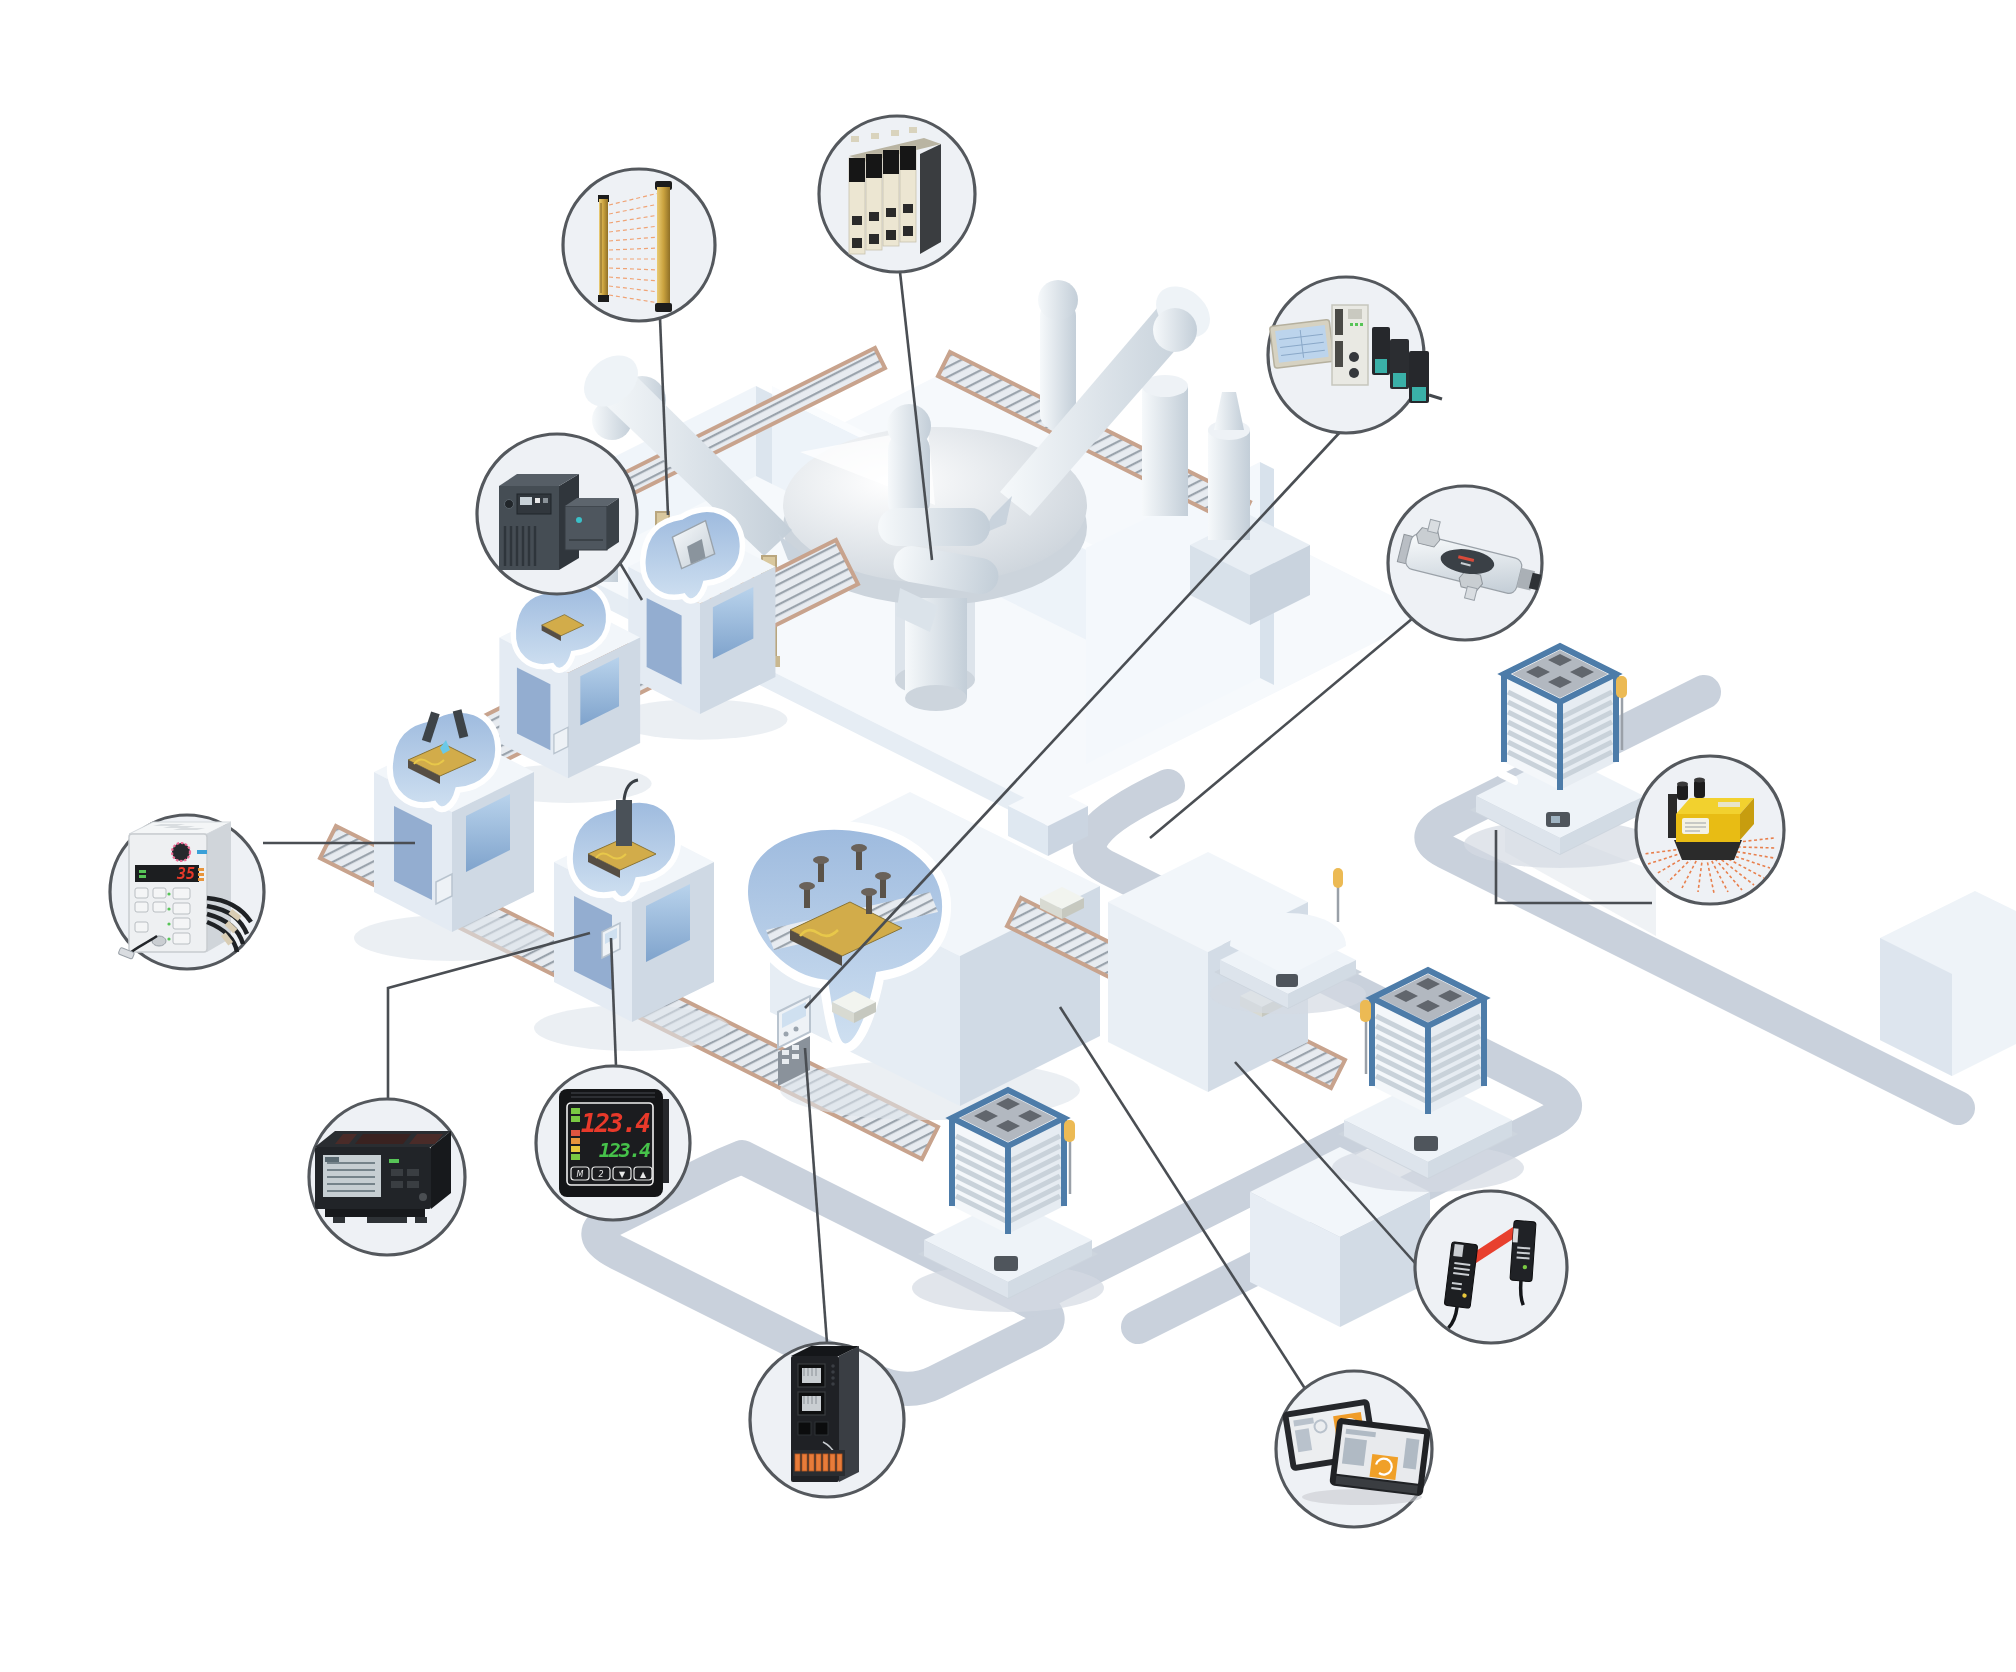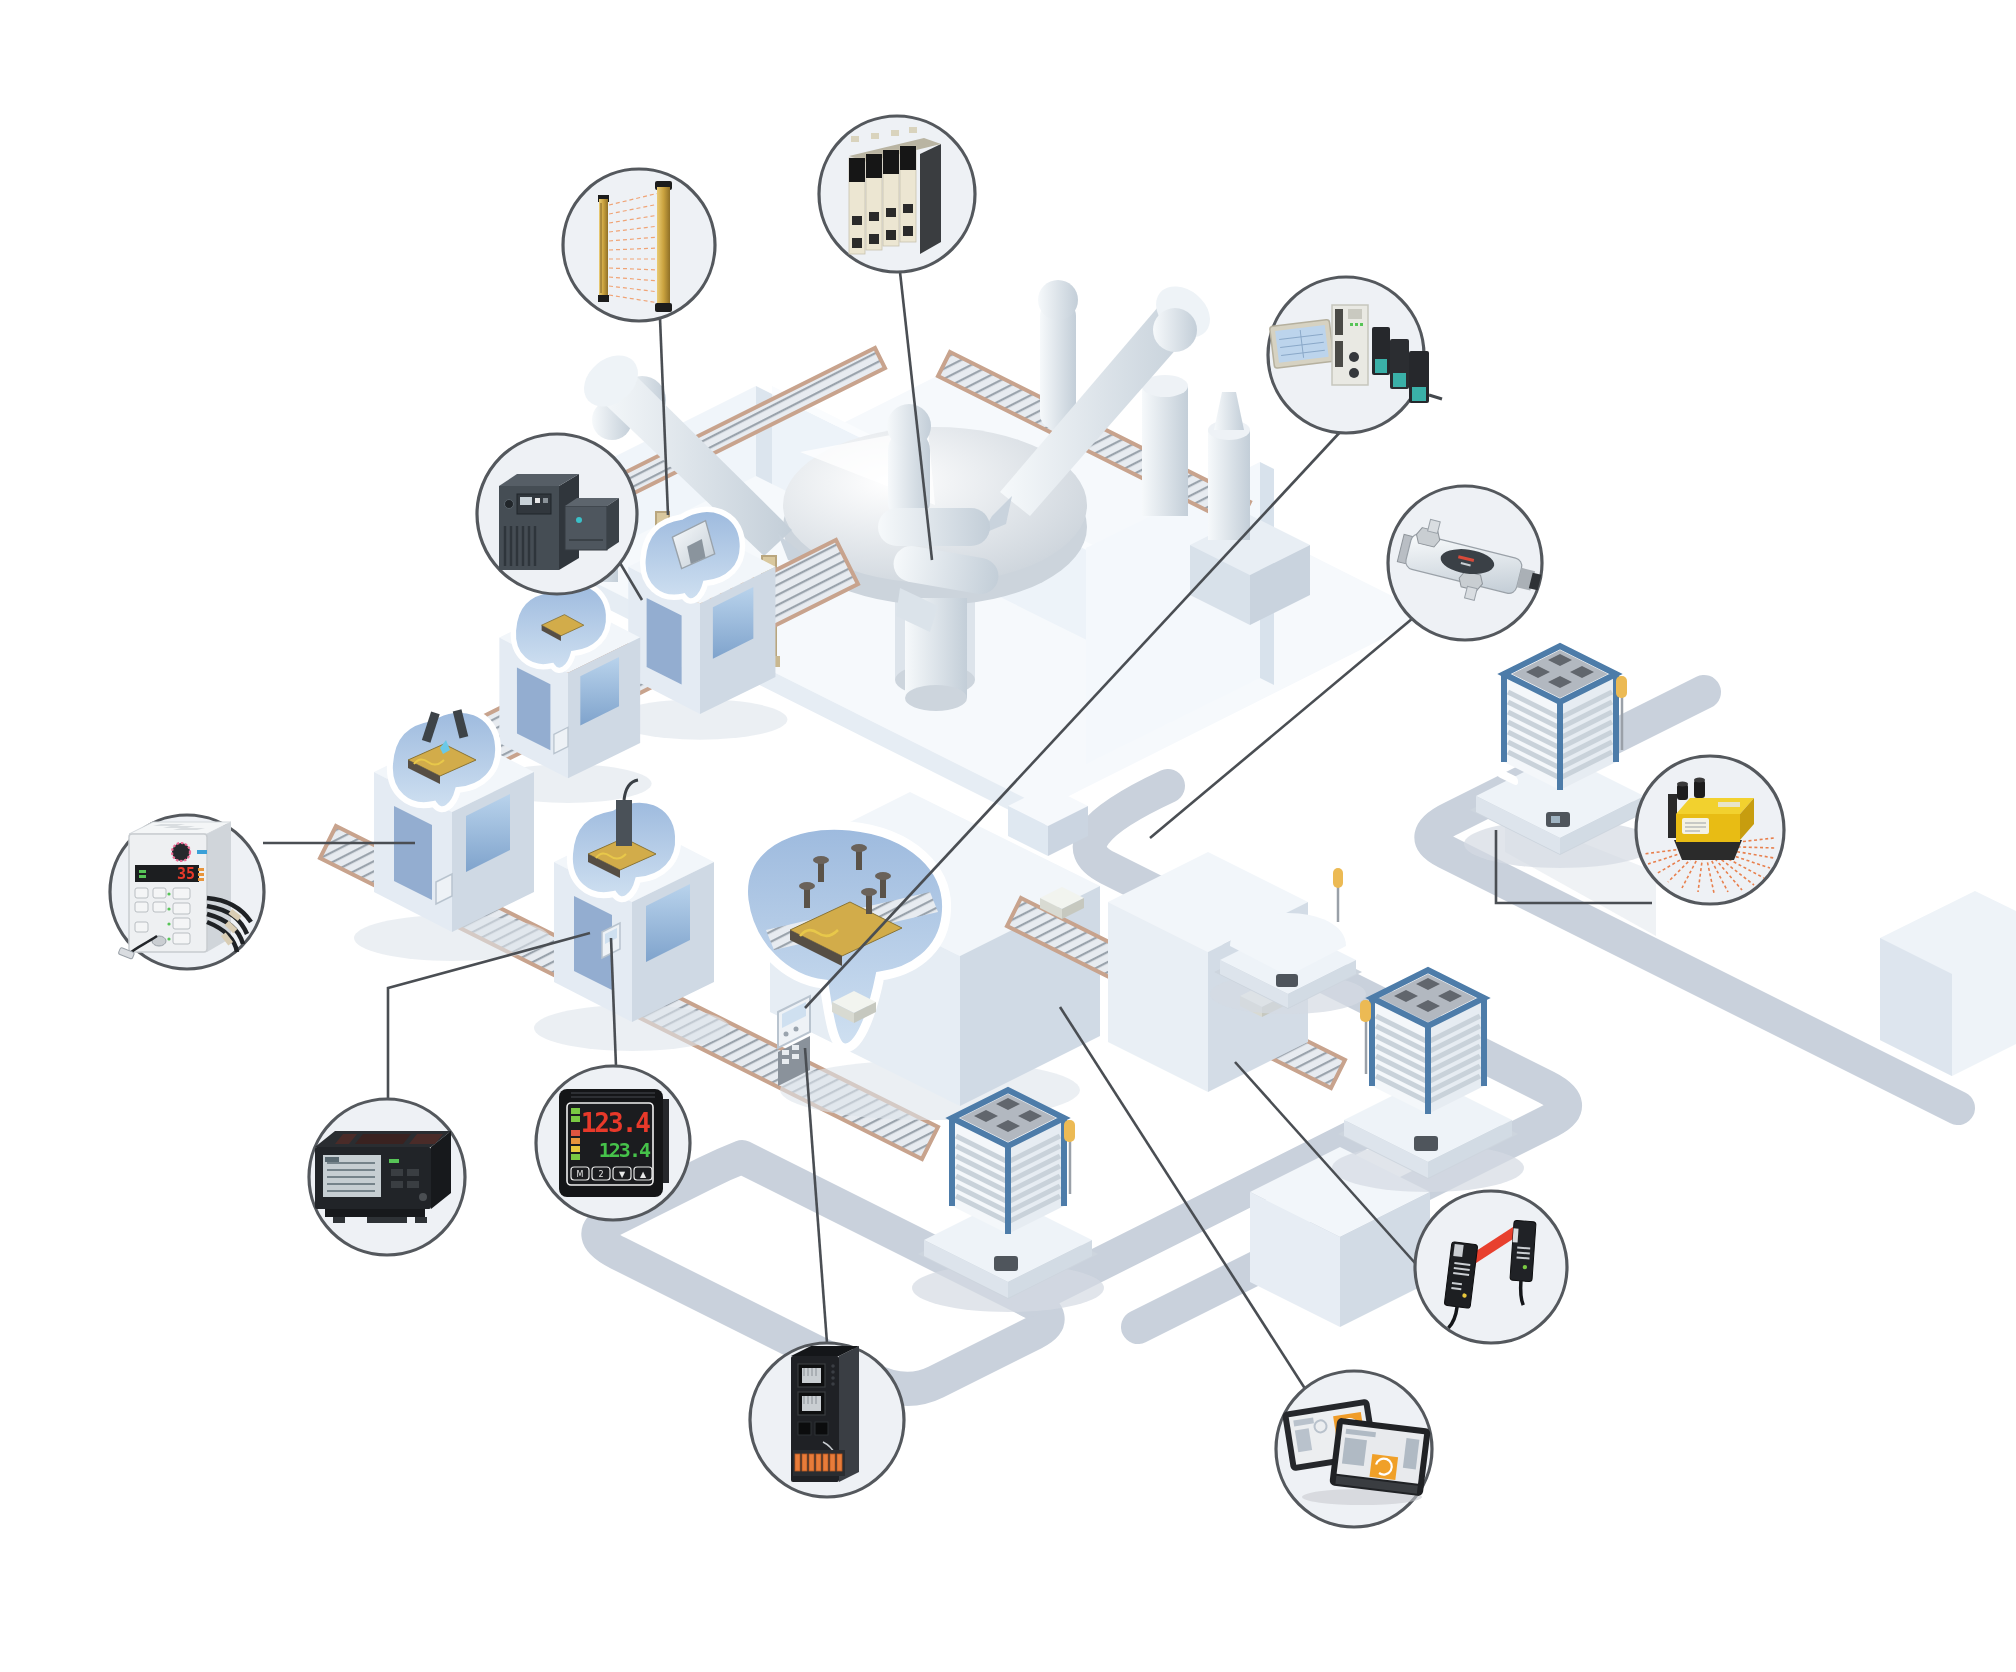--- a/index.html
+++ b/index.html
@@ -1,16 +1,16 @@
 <!DOCTYPE html>
 <html><head>
 <meta charset="utf-8">
 <style>
   html,body{margin:0;padding:0;background:#ffffff;}
-  .stage{width:1736px;height:1672px;position:relative;background:#ffffff;font-family:"DejaVu Sans",sans-serif;}
+  .stage{width:1736px;height:1672px;position:relative;background:#ffffff;font-family:"DejaVu Sans",sans-serif;font-style:italic;}
   svg{display:block;}
   #leaders polyline{fill:none;stroke:#4a4e53;stroke-width:2.6px;}
   .co{fill:#eef1f5;stroke:#54585d;stroke-width:3.2px;}
   .seg{font-family:"DejaVu Sans Mono",monospace;font-weight:bold;}
   text{user-select:none;}
 </style>
 </head>
 <body>
 
 <div class="stage">

